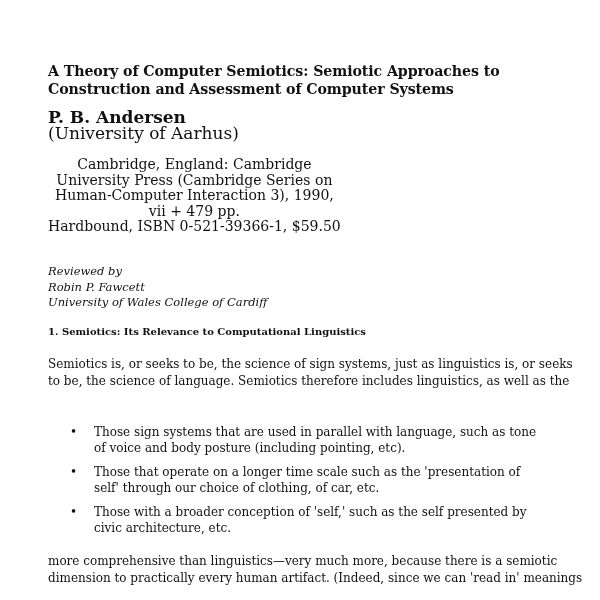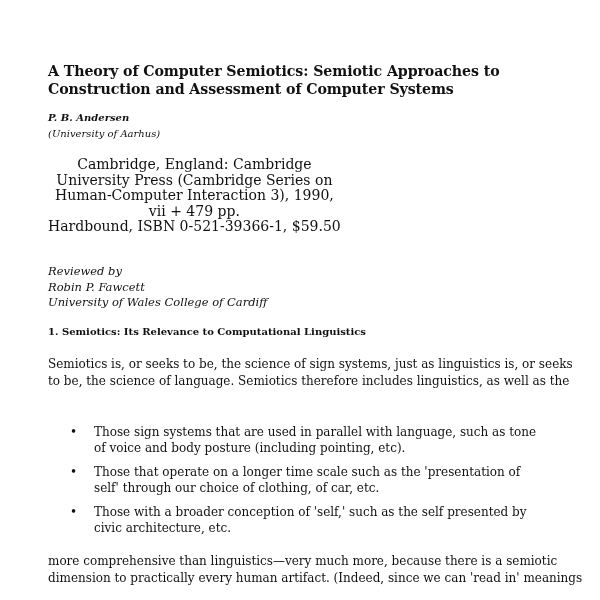--- a/index.html
+++ b/index.html
@@ -1,20 +1,20 @@
 <!DOCTYPE html>
 <html><head>
 <meta charset="utf-8">
 <style>
   html, body { margin:0; padding:0; background:#ffffff; }
   body { width:600px; height:600px; overflow:hidden; position:relative;
          font-family:"DejaVu Serif", "Liberation Serif", serif; color:#111; }
   .abs { position:absolute; left:48px; }
   .title { top:62px; font-weight:bold; font-size:14.2px; line-height:18px; letter-spacing:-0.1px; }
-  .author { top:110px; font-size:10px; line-height:15.5px;font-style:italic; }
+  .author { top:110px; font-size:17px; line-height:15.5px; }
   .author .name { font-weight:bold; }
   .pub { top:157px; font-size:14px; line-height:15.5px;text-align:center; }
   .reviewer { top:264px; font-style:italic; font-size:11.5px; line-height:15.5px; }
   .section { top:326px; font-weight:bold; font-size:10px; }
   .para { font-size:12px; line-height:16.5px; width:520px; }
   .p1 { top:356px; }
   ul.bullets { position:absolute; left:48px; top:424px; margin:0; padding:0; list-style:none; width:470px; font-size:12px; line-height:16px; }
   ul.bullets li { position:relative; padding-left:46px; margin-bottom:8px; }
   ul.bullets li .dot { position:absolute; left:22px; top:0; }
   .p2 { top:553px; }

